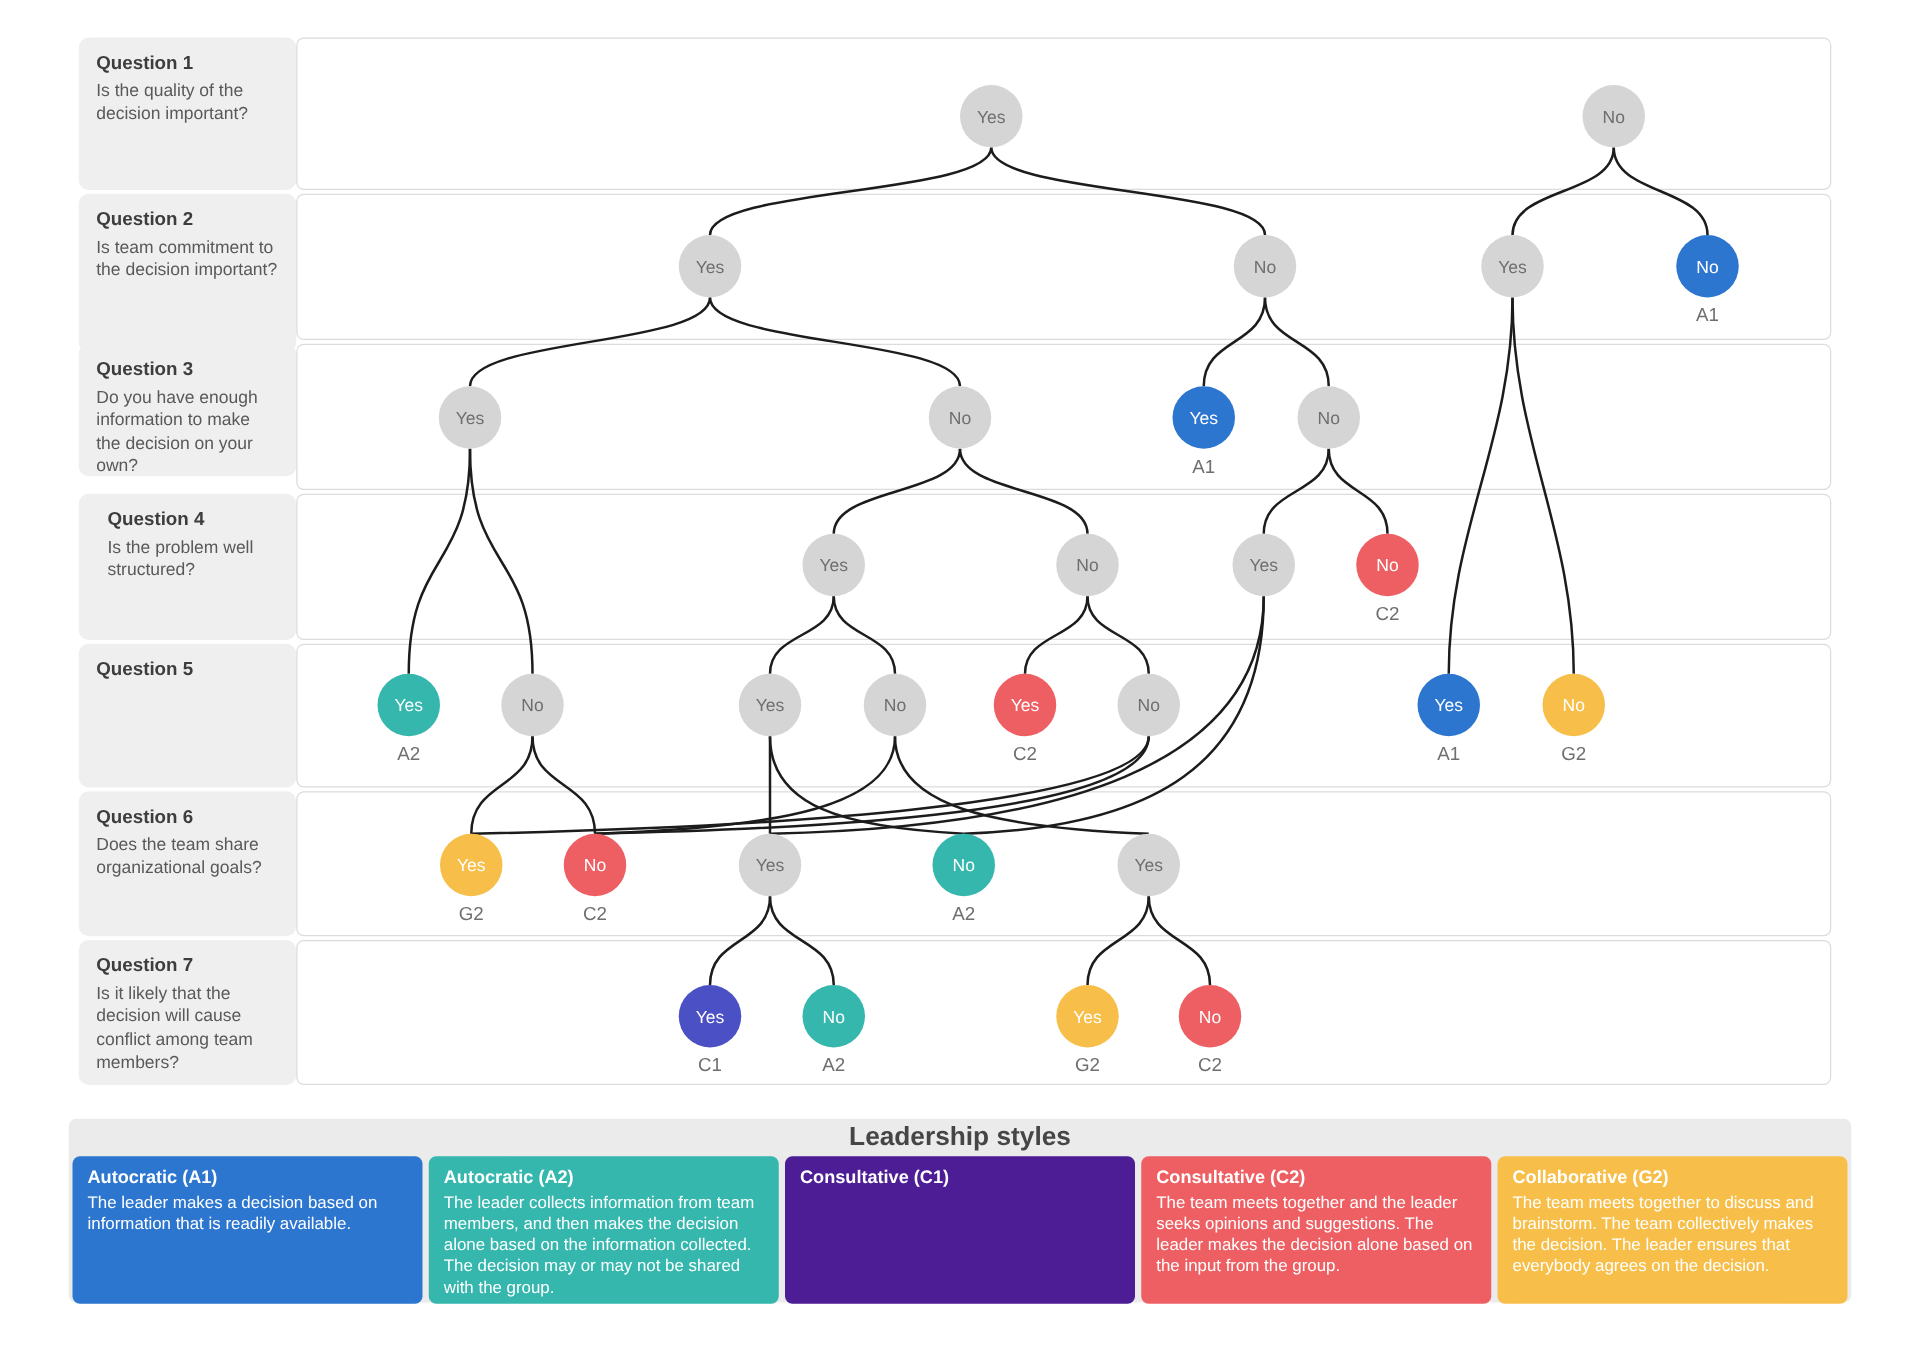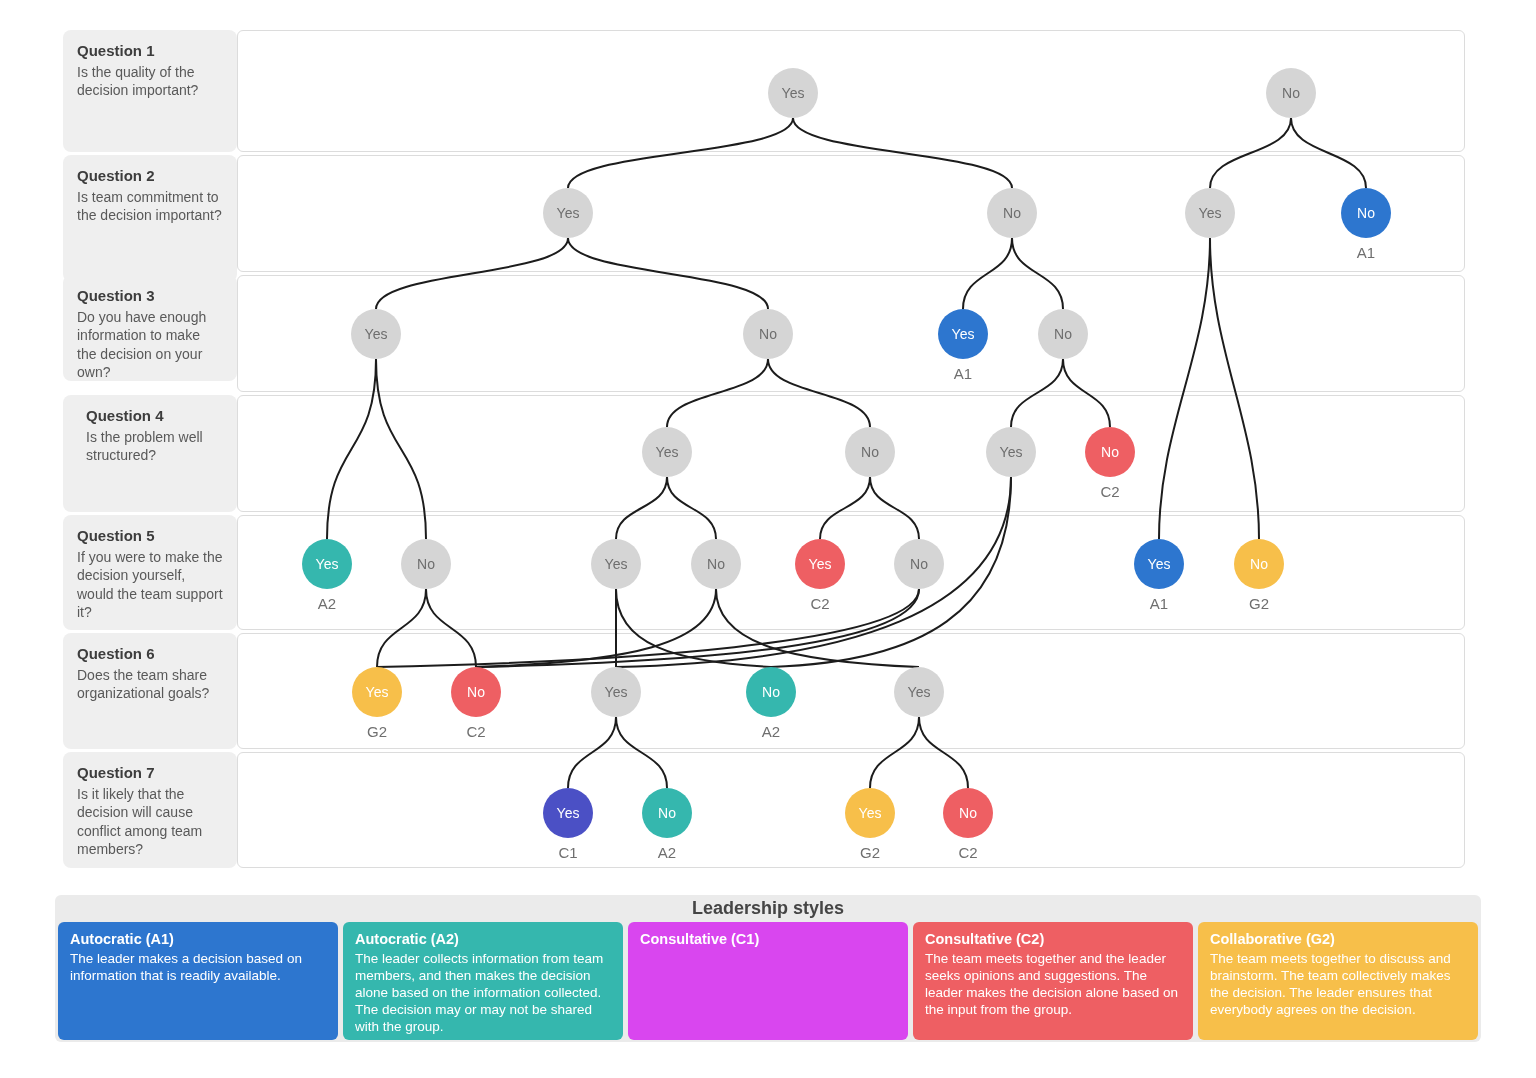--- a/index.html
+++ b/index.html
@@ -30,21 +30,21 @@
   .outcome{
     position:absolute;z-index:3;font-size:15px;color:#6f6f6f;
     width:60px;text-align:center;
   }
   
   #legend{
     position:absolute;left:55px;top:895px;width:1426px;height:147px;
     background:#ebebeb;border-radius:6px;box-sizing:border-box;
   }
   #legend-title{
-    text-align:center;font-size:18px;font-weight:bold;color:#454545;
+    text-align:center;font-size:21px;font-weight:bold;color:#454545;
     margin:3px 0 3px 0;
   }
   #legend-cards{
     display:flex;gap:5px;padding:0 3px;box-sizing:border-box;
   }
   .lcard{
     flex:1;height:118px;border-radius:6px;box-sizing:border-box;
     padding:9px 12px;color:#ffffff;
   }
   .lcard h4{margin:0 0 3px 0;font-size:14.5px;font-weight:bold;}
@@ -65,21 +65,20 @@
     <div class="qpanel" style="top: 275px; height: 106px;">
       <h3>Question 3</h3>
       <p>Do you have enough information to make the decision on your own?</p>
     </div>
     <div class="qpanel" style="top: 395px; height: 117px; padding-left: 23px;">
       <h3>Question 4</h3>
       <p>Is the problem well structured?</p>
     </div>
     <div class="qpanel" style="top: 515px; height: 115px;">
       <h3>Question 5</h3>
-      <p>If you were to make the decision yourself, would the team support it?</p>
     </div>
     <div class="qpanel" style="top: 633px; height: 116px;">
       <h3>Question 6</h3>
       <p>Does the team share organizational goals?</p>
     </div>
     <div class="qpanel" style="top: 752px; height: 116px;">
       <h3>Question 7</h3>
       <p>Is it likely that the decision will cause conflict among team members?</p>
     </div>
   </div>
@@ -183,21 +182,21 @@
   <div id="legend-title">Leadership styles</div>
   <div id="legend-cards">
       <div class="lcard" style="background: rgb(45, 118, 207);">
         <h4>Autocratic (A1)</h4>
         <p>The leader makes a decision based on information that is readily available.</p>
       </div>
       <div class="lcard" style="background: rgb(53, 183, 174);">
         <h4>Autocratic (A2)</h4>
         <p>The leader collects information from team members, and then makes the decision alone based on the information collected. The decision may or may not be shared with the group.</p>
       </div>
-      <div class="lcard" style="background: #d946ef;">
+      <div class="lcard" style="background: #4c1d95;">
         <h4>Consultative (C1)</h4>
       </div>
       <div class="lcard" style="background: rgb(238, 95, 99);">
         <h4>Consultative (C2)</h4>
         <p>The team meets together and the leader seeks opinions and suggestions. The leader makes the decision alone based on the input from the group.</p>
       </div>
       <div class="lcard" style="background: rgb(247, 191, 74);">
         <h4>Collaborative (G2)</h4>
         <p>The team meets together to discuss and brainstorm. The team collectively makes the decision. The leader ensures that everybody agrees on the decision.</p>
       </div>

